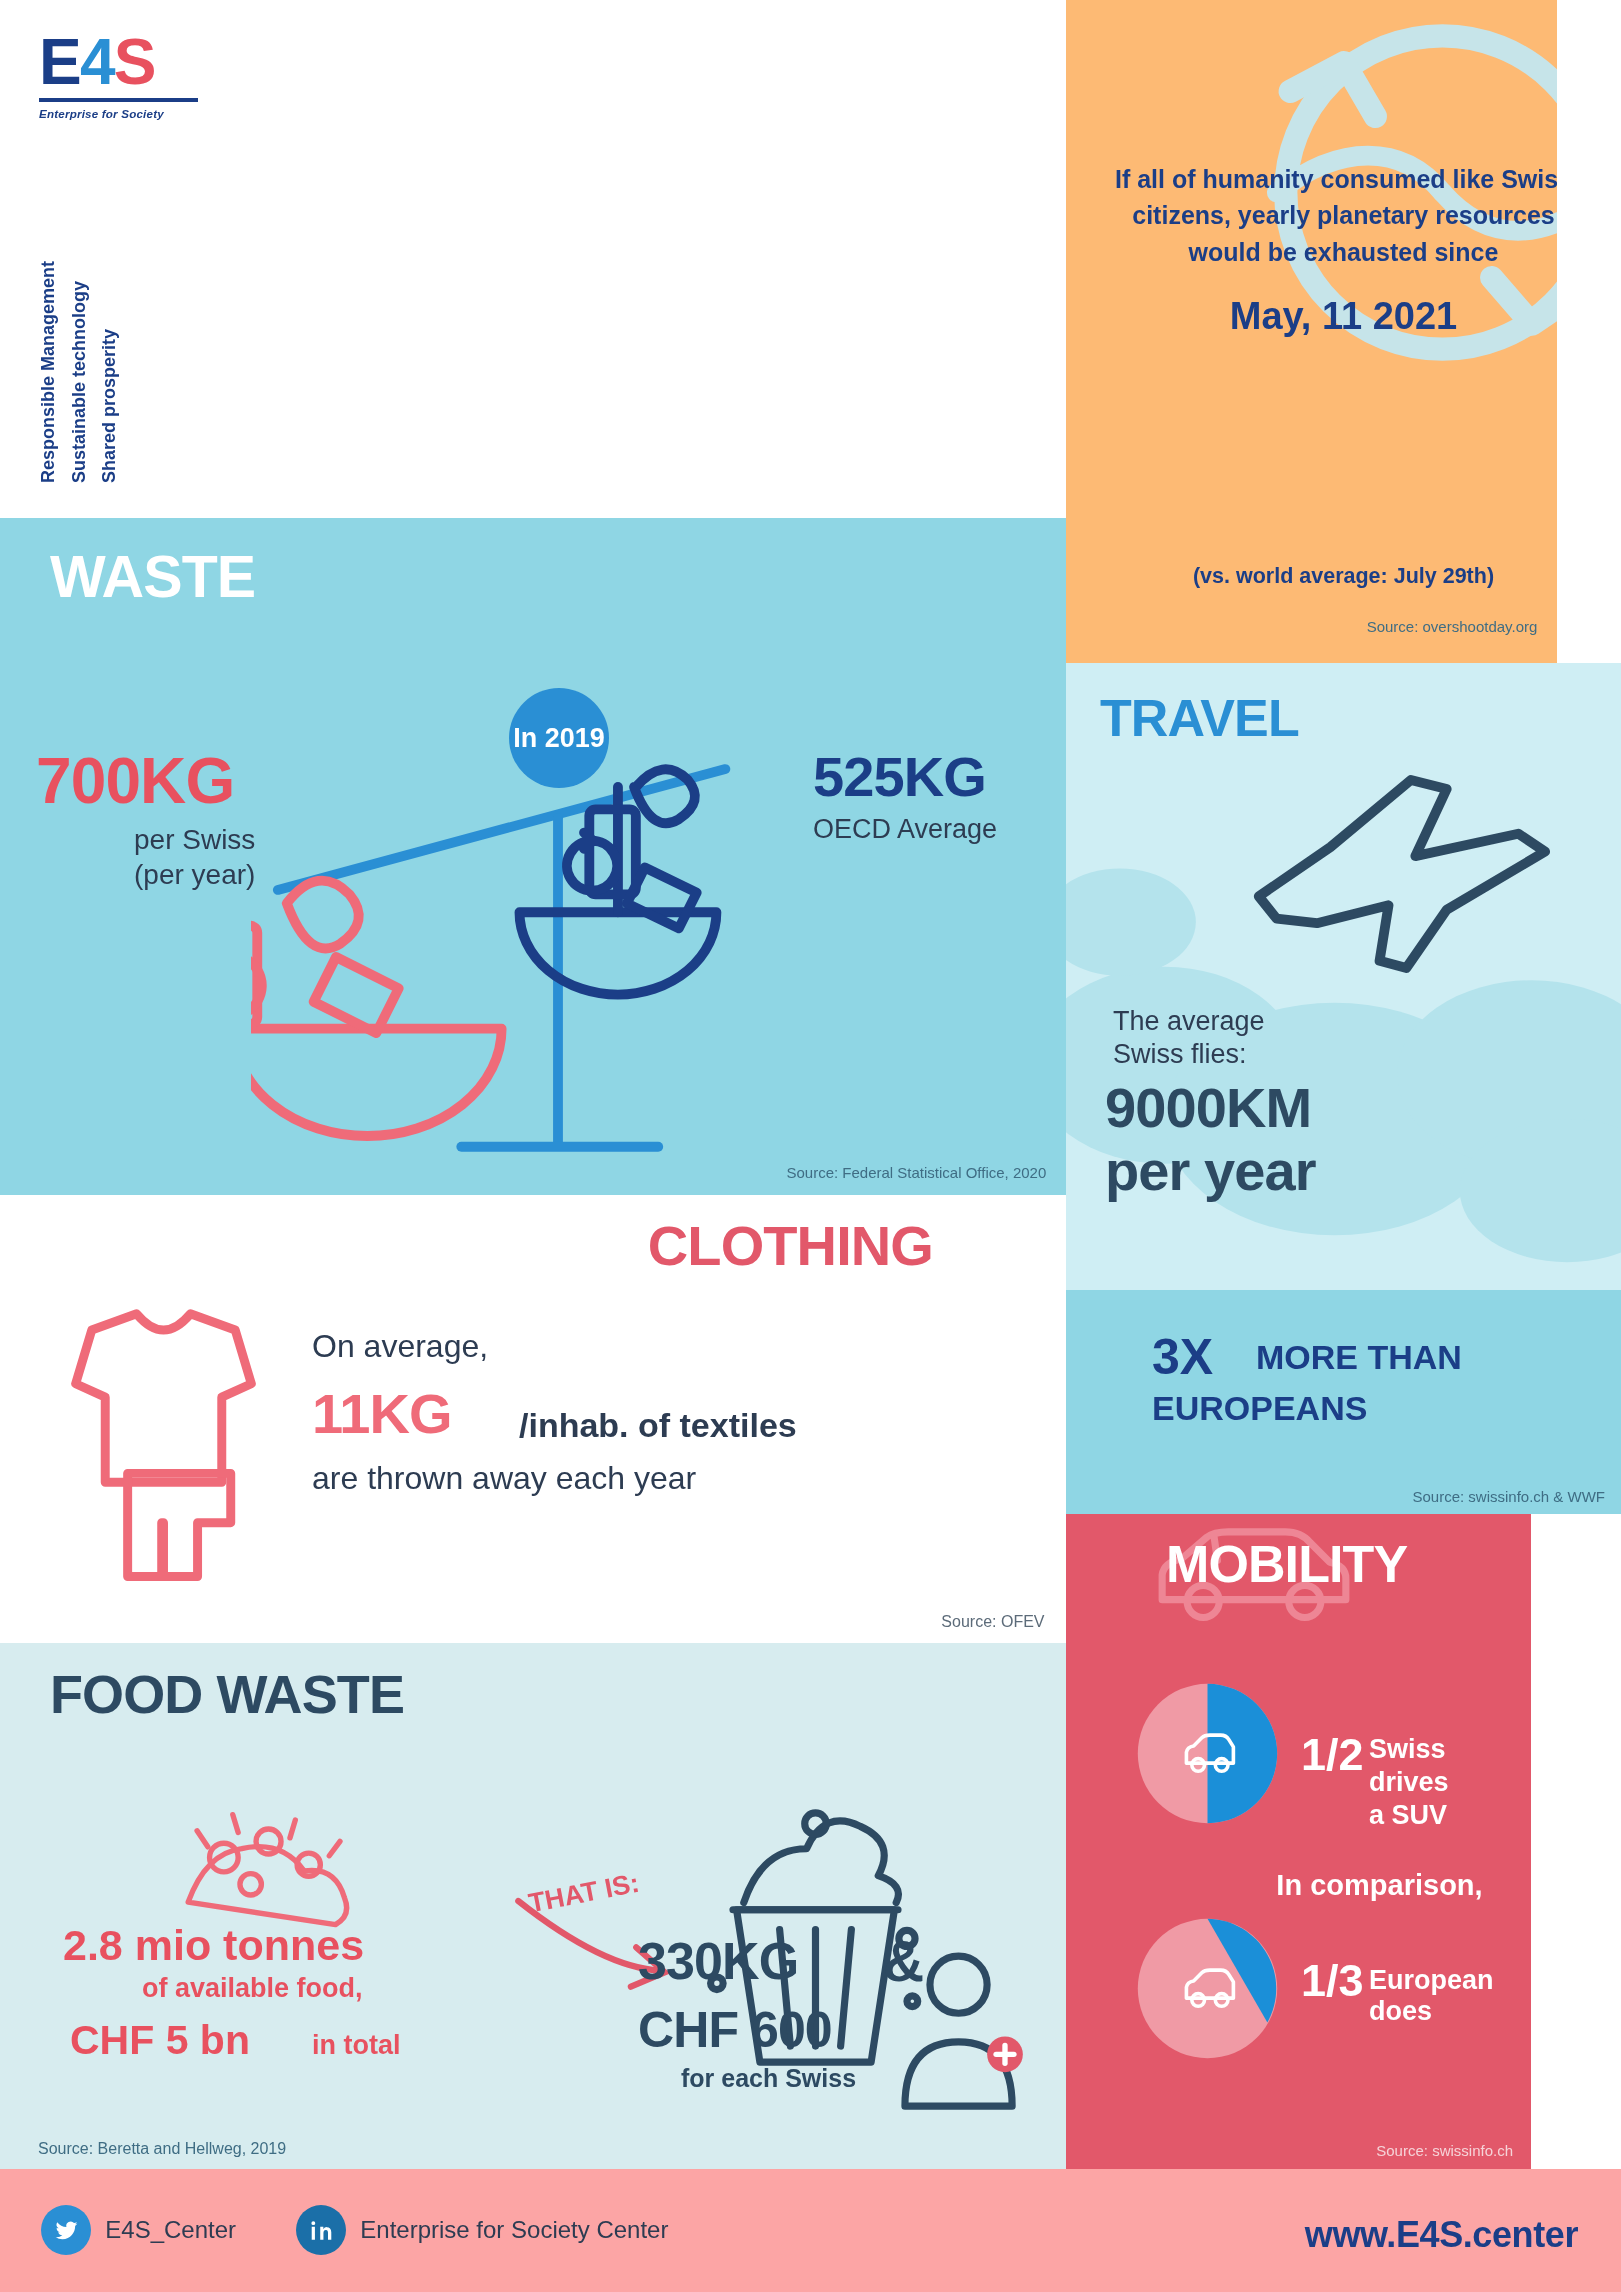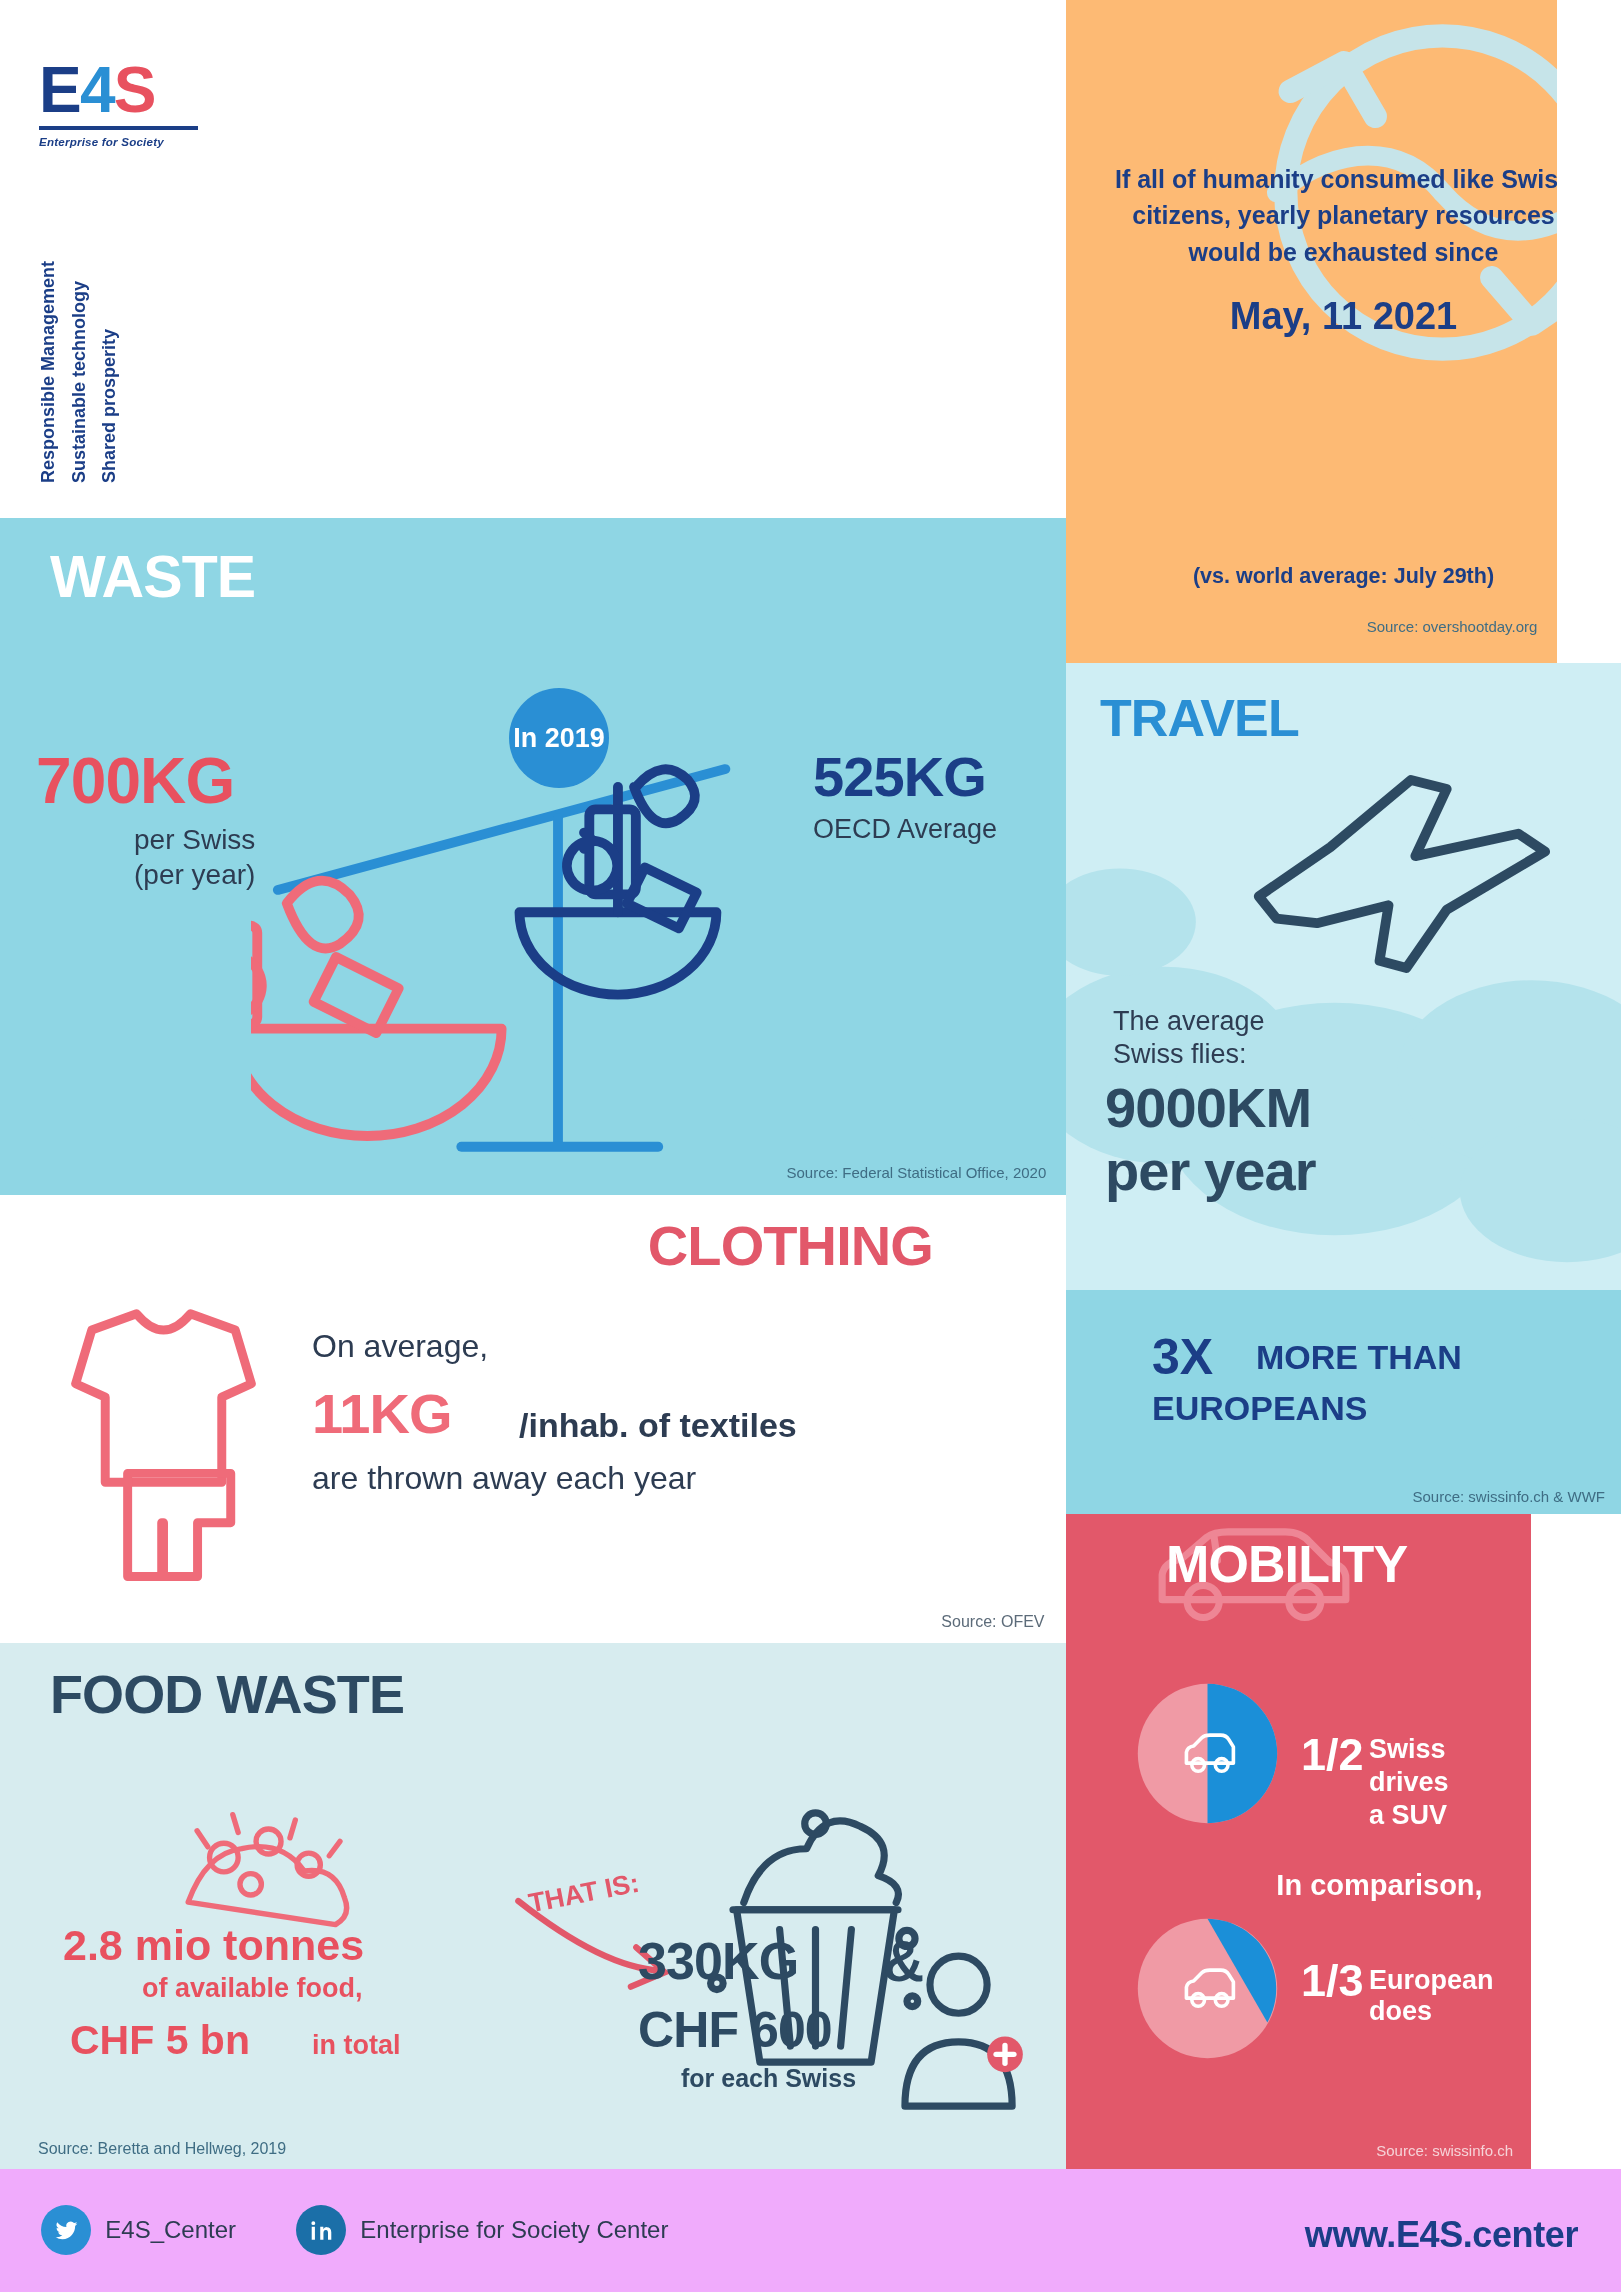--- a/index.html
+++ b/index.html
@@ -16,21 +16,21 @@
   }
 
   
   .blk { position: absolute; }
 
   
   #logo-col {
     left: 0; top: 0; width: 251px; height: 518px;
     background: #ffffff;
   }
-  .logo-wrap { position:absolute; left: 39px; top: 30px; width: 179px; margin-top: 28px; }
+  .logo-wrap { position:absolute; left: 39px; top: 30px; width: 179px; }
   .logo-text {
     font-size: 64px; font-weight: bold; letter-spacing: -1.8px;
     line-height: 1;
   }
   .logo-e { color:#1b3e87; }
   .logo-4 { color:#2a8fd4; }
   .logo-s { color:#e8515f; }
   .logo-rule { width: 159px; height: 4.5px; background:#1b3e87; margin-top: 3.6px; }
   .logo-sub {
     color:#1b3e87; font-size: 11.6px; font-weight:bold; font-style: italic;
@@ -281,21 +281,21 @@
     font-size: 27px; font-weight: bold; color:#ffffff;
   }
   #mobility .src {
     position:absolute; right: 18px; bottom: 10.7px;
     color:#f6d3d8; font-size: 15px;
   }
 
   
   #footer {
     left: 0; top: 2169px; width: 1621px; height: 124px;
-    background: #f0abfc;
+    background: #fca5a5;
   }
   .social { position:absolute; display:flex; align-items:center; gap: 14.3px; }
   #tw { left: 41px; top: 36px; }
   #li { left: 296px; top: 36px; }
   .circ { width: 50px; height: 50px; border-radius: 50%; display:flex;
           align-items:center; justify-content:center; color:#fff; font-weight:bold; }
   .circ.tw { background:#2a8fd4; }
   .circ.li { background:#1b6fa8; }
   .handle { font-size: 24px; color:#2d3c52; }
   #site {

